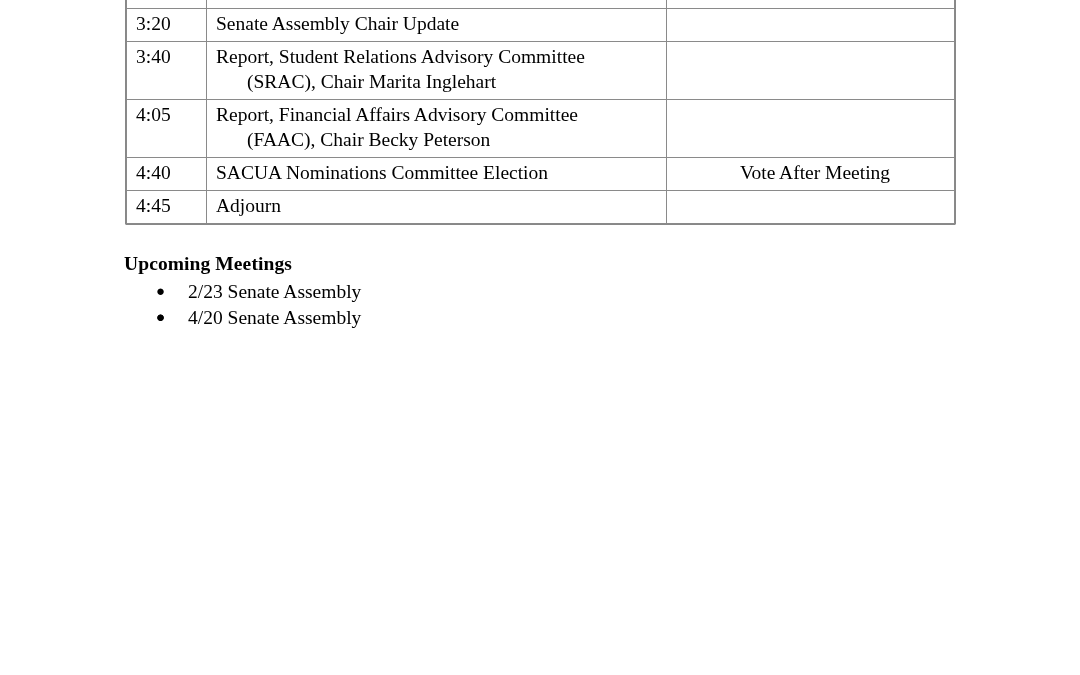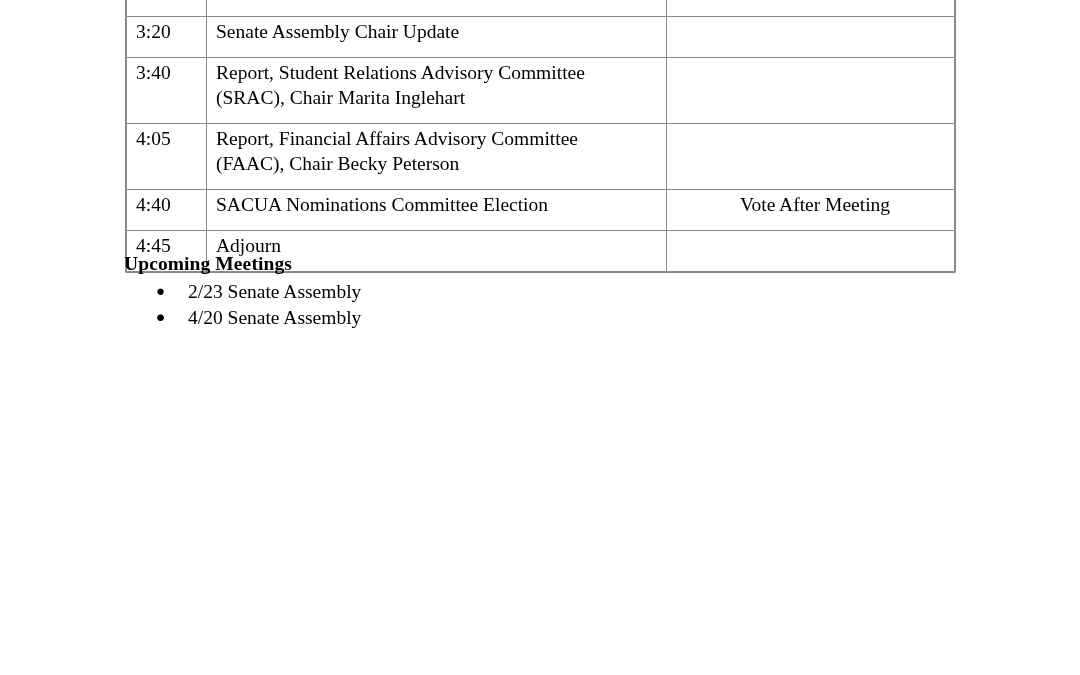--- a/index.html
+++ b/index.html
@@ -41,41 +41,42 @@
     border: 1px solid #101010;
   }
 
   table.agenda col.c-time  { width: 80px; }
   table.agenda col.c-item  { width: 460px; }
   table.agenda col.c-note  { width: 288px; }
 
   table.agenda td {
     border: 1px solid #8a8a8a;
     vertical-align: top;
-    padding: 2px 0 13px 0;
+    padding: 2px 0 5px 0;
     font-size: 19.5px;
     line-height: 25px;
     height: 22px;
     background: #ffffff;
   }
 
   table.agenda td.time {
     padding-left: 9px;
     white-space: nowrap;
   }
   table.agenda td.item {
     padding-left: 9px;
   }
   table.agenda td.note {
     padding-left: 9px;
     text-align: center;
   }
 
   table.agenda td .line2 {
     display: block;
+    margin-left: 31px;
   }
 
   
   table.agenda {
     box-shadow: 0 0 0 0.5px #101010;
   }
 
   
   .upcoming {
     position: absolute;

